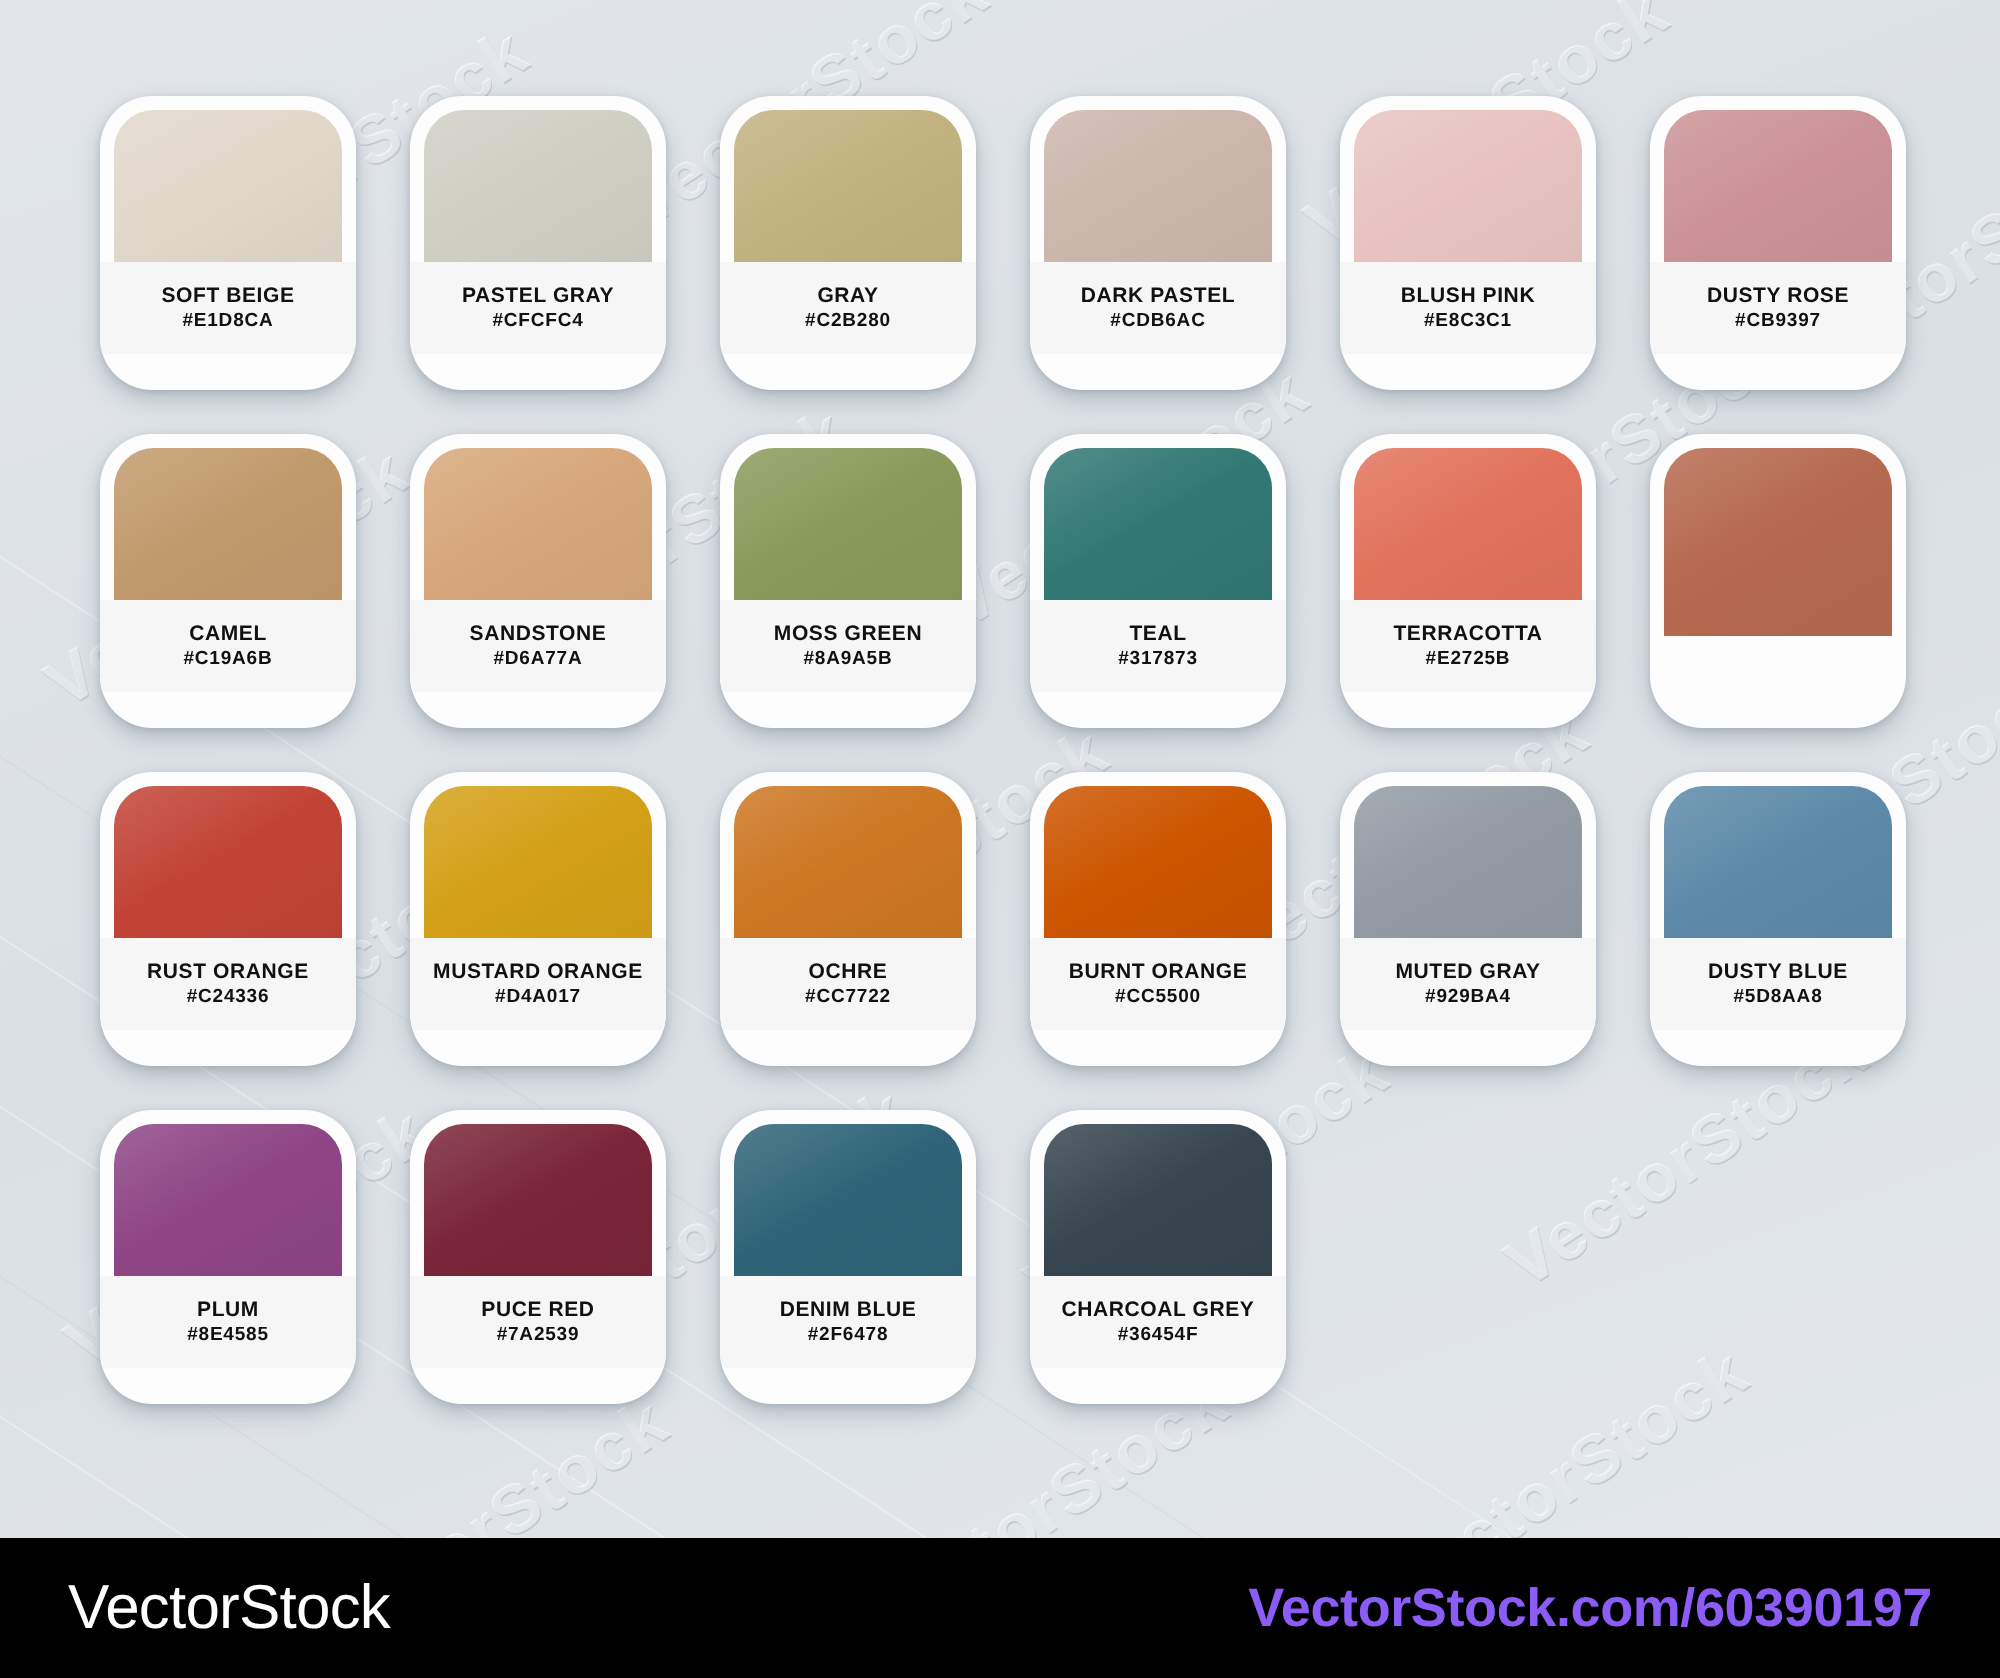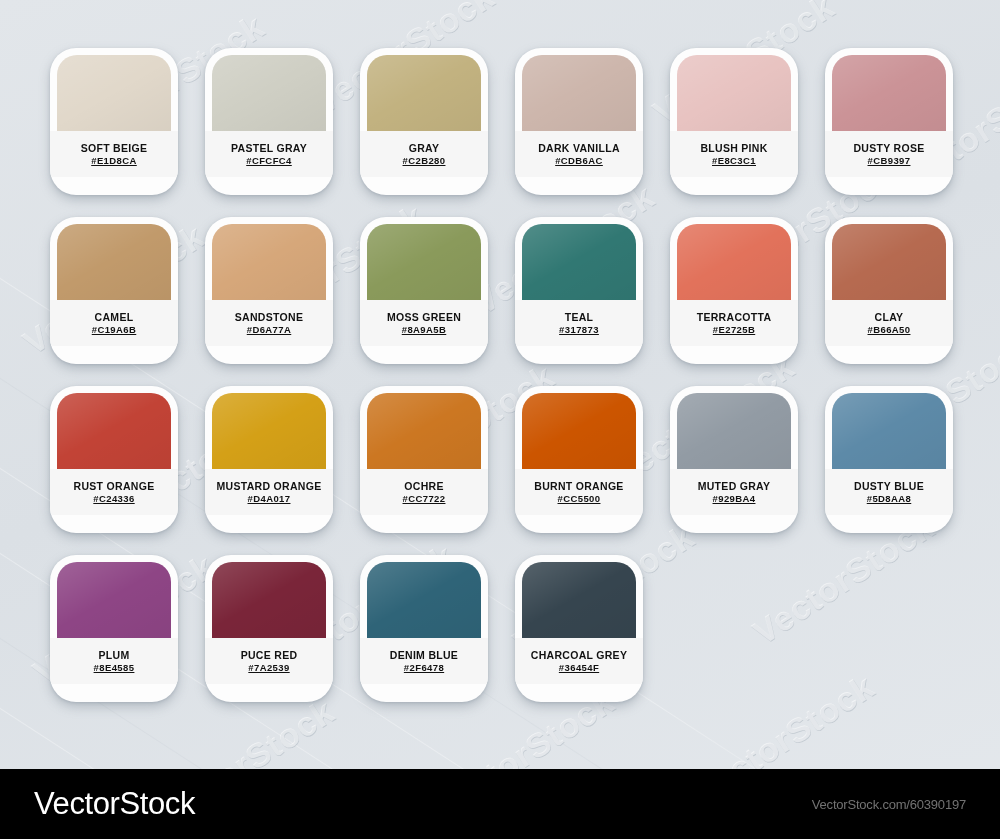--- a/index.html
+++ b/index.html
@@ -83,35 +83,35 @@
     display:flex;flex-direction:column;
     align-items:center;justify-content:center;
     gap:3px;
   }
   .c-name{
     font-size:10.5px;font-weight:700;color:#111;
     letter-spacing:.3px;line-height:1;white-space:nowrap;
   }
   .c-hex{
     font-size:9.5px;font-weight:700;color:#111;
-    letter-spacing:.4px;line-height:1;white-space:nowrap;text-decoration:underline;
+    letter-spacing:.4px;line-height:1;white-space:nowrap;
   }
 
   
   .footer{
     position:absolute;left:0;bottom:0;width:1000px;height:70px;
     background:#000;
     display:flex;align-items:center;justify-content:space-between;
     box-sizing:border-box;padding:0 34px;
   }
   .footer .brand{
     color:#fff;font-size:31px;font-weight:400;letter-spacing:-.4px;
   }
   .footer .url{
-    color:#737373;font-size:13px;font-weight:400;letter-spacing:-.2px;
+    color:#8b5cf6;font-size:27px;font-weight:700;letter-spacing:-.2px;
   }
 </style>
 </head>
 <body>
 
 <div id="stage">
 
   <div class="bg"></div>
   <div class="bg-lines" id="bg-lines">
       <div class="ln" style="top: -60px; opacity: 0.7;"></div>
@@ -174,21 +174,21 @@
         <div class="label">
           <div class="c-name">GRAY</div>
           <div class="c-hex">#C2B280</div>
         </div>
       </div>
       <div class="card">
         <div class="swatch-wrap">
           <div class="swatch" style="background: rgb(205, 182, 172);"></div>
         </div>
         <div class="label">
-          <div class="c-name">DARK VANILLA</div>
+          <div class="c-name">DARK PASTEL</div>
           <div class="c-hex">#CDB6AC</div>
         </div>
       </div>
       <div class="card">
         <div class="swatch-wrap">
           <div class="swatch" style="background: rgb(232, 195, 193);"></div>
         </div>
         <div class="label">
           <div class="c-name">BLUSH PINK</div>
           <div class="c-hex">#E8C3C1</div>
@@ -244,24 +244,20 @@
           <div class="swatch" style="background: rgb(226, 114, 91);"></div>
         </div>
         <div class="label">
           <div class="c-name">TERRACOTTA</div>
           <div class="c-hex">#E2725B</div>
         </div>
       </div>
       <div class="card">
         <div class="swatch-wrap">
           <div class="swatch" style="background: rgb(182, 106, 80);"></div>
-        </div>
-        <div class="label">
-          <div class="c-name">CLAY</div>
-          <div class="c-hex">#B66A50</div>
         </div>
       </div>
       <div class="card">
         <div class="swatch-wrap">
           <div class="swatch" style="background: rgb(194, 67, 54);"></div>
         </div>
         <div class="label">
           <div class="c-name">RUST ORANGE</div>
           <div class="c-hex">#C24336</div>
         </div>

